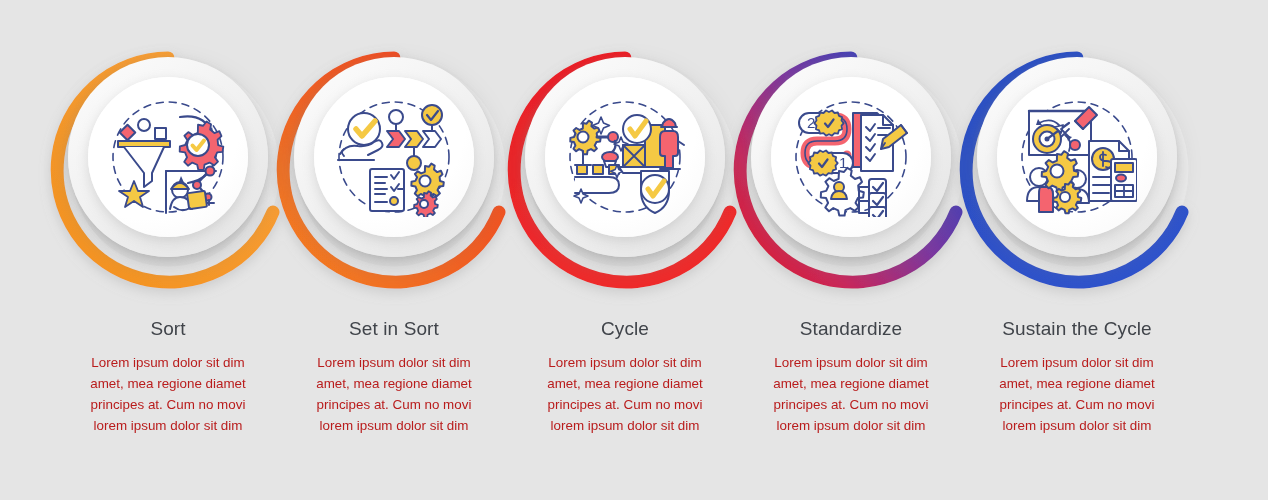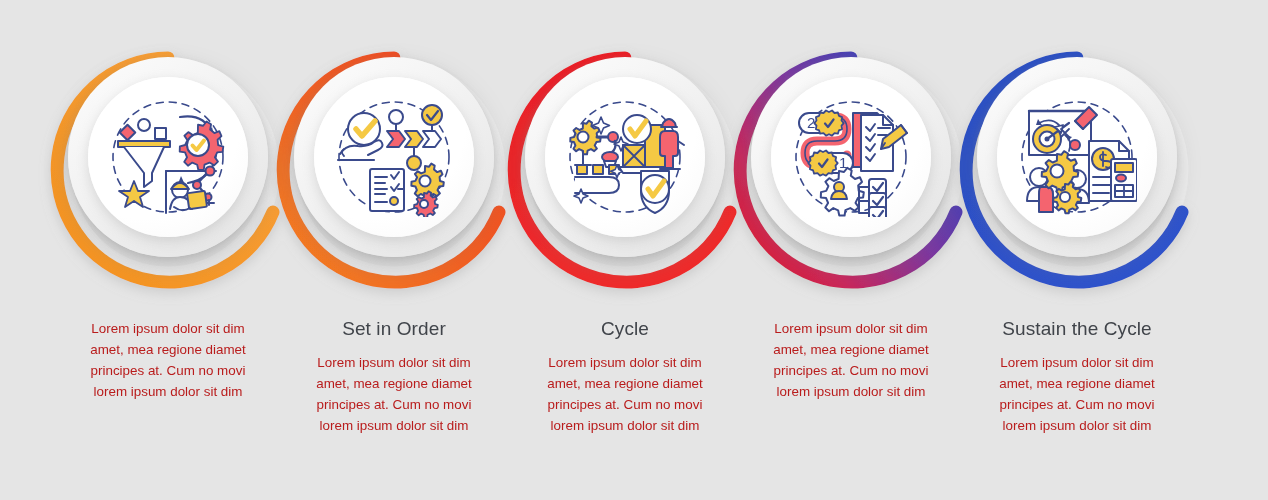--- a/index.html
+++ b/index.html
@@ -165,20 +165,21 @@
               <circle cx="72" cy="93" r="8" fill="#fff"></circle>
               <path d="M63 92 q9 -12 18 0 z" fill="#f5c944"></path>
               <path d="M62 112 q2 -12 10 -12 q10 0 12 12" fill="#fff"></path>
               <rect x="80" y="95" width="18" height="16" rx="1.5" fill="#f5c944" transform="rotate(-8 89 103)"></rect>
               <path d="M66 110 q8 6 16 1" stroke-width="2"></path>
             </g>
           </svg>
         </div>
       </div>
       <div class="caption">
+        <h3>Sort</h3>
         <p>Lorem ipsum dolor sit dim amet, mea regione diamet principes at. Cum no movi lorem ipsum dolor sit dim</p>
       </div>
     </div>
 
     <div class="step s1">
       <div class="disc-wrap">
         <div class="plate"></div>
         <div class="disc">
           <svg width="120" height="120" viewBox="0 0 120 120">
             <g fill="none" stroke="#3a4a8c" stroke-width="2" stroke-linecap="round" stroke-linejoin="round">
@@ -218,21 +219,21 @@
               </g>
               <g transform="translate(90,107)">
                 <path d="M0 -11 l2.8 0.6 1.8 -2.3 2.5 1.5 -0.5 2.8 2.3 1.9 2.7 -1 1.2 2.6 -2.1 2 0.3 2.9 2.8 0.8 -0.4 2.9 -2.9 0.4 -1.3 2.6 1.7 2.3 -2.1 2 -2.5 -1.5 -2.7 1.2 -0.4 2.9 -2.9 0 -0.7 -2.8 -2.6 -1.2 -2.3 1.7 -2.1 -2 1.5 -2.5 -1.1 -2.7 -2.9 -0.4 0.1 -2.9 2.8 -0.7 1.2 -2.6 -1.6 -2.4 2.1 -2 2.5 1.5 2.7 -1.2 z" fill="#f4646f" stroke-width="1.8"></path>
                 <circle cx="0" cy="0" r="4" fill="#fff"></circle>
               </g>
             </g>
           </svg>
         </div>
       </div>
       <div class="caption">
-        <h3>Set in Order</h3>
+        <h3>Set in Sort</h3>
         <p>Lorem ipsum dolor sit dim amet, mea regione diamet principes at. Cum no movi lorem ipsum dolor sit dim</p>
       </div>
     </div>
 
     <div class="step s2">
       <div class="disc-wrap">
         <div class="plate"></div>
         <div class="disc">
           <svg width="120" height="120" viewBox="0 0 120 120">
             <g fill="none" stroke="#3a4a8c" stroke-width="2" stroke-linecap="round" stroke-linejoin="round">
@@ -339,20 +340,21 @@
               <path d="M82 90 L86 94 L92 86" stroke-width="2.2"></path>
               <rect x="78" y="96" width="17" height="17" rx="2.5" fill="#fff"></rect>
               <path d="M82 104 L86 108 L92 100" stroke-width="2.2"></path>
               <rect x="78" y="110" width="17" height="17" rx="2.5" fill="#fff"></rect>
               <path d="M82 118 L86 122 L92 114" stroke-width="2.2"></path>
             </g>
           </svg>
         </div>
       </div>
       <div class="caption">
+        <h3>Standardize</h3>
         <p>Lorem ipsum dolor sit dim amet, mea regione diamet principes at. Cum no movi lorem ipsum dolor sit dim</p>
       </div>
     </div>
 
     <div class="step s4">
       <div class="disc-wrap">
         <div class="plate"></div>
         <div class="disc">
           <svg width="120" height="120" viewBox="0 0 120 120">
             <g fill="none" stroke="#3a4a8c" stroke-width="2" stroke-linecap="round" stroke-linejoin="round">

